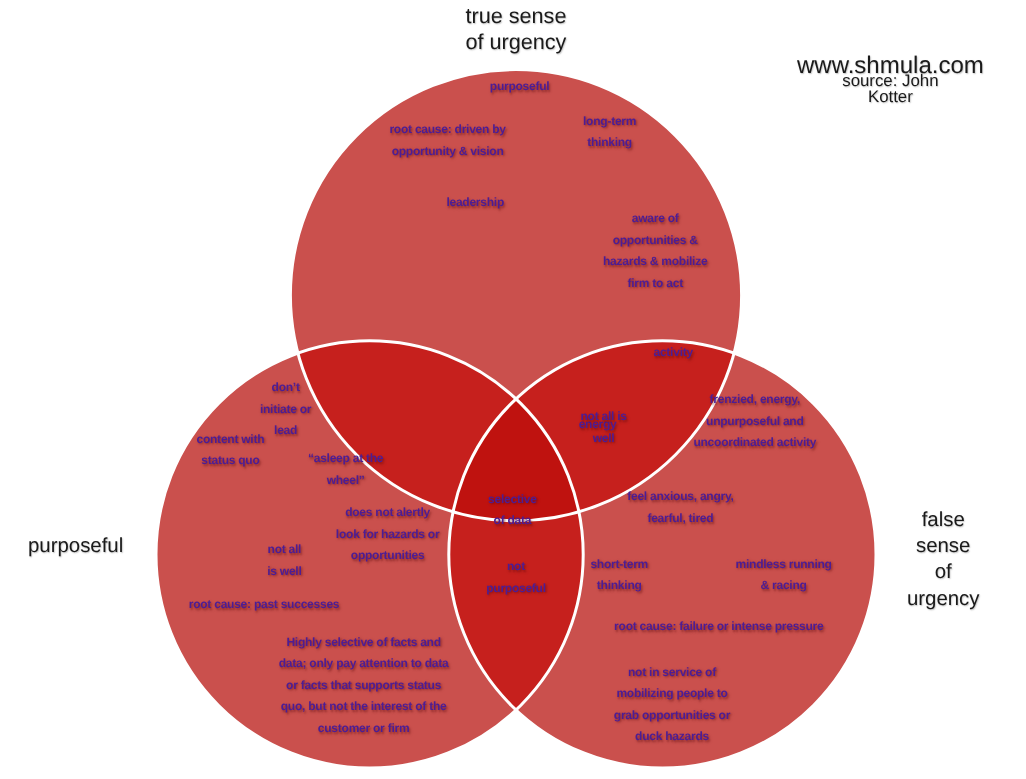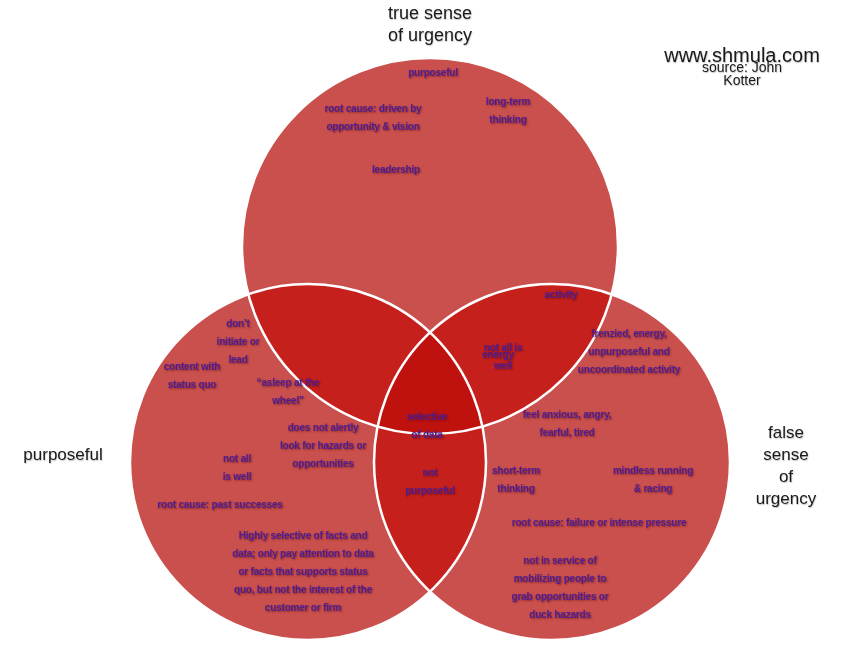--- a/index.html
+++ b/index.html
@@ -74,20 +74,24 @@
 of urgency</div>
   <div class="black-label site-label" style="left:742px;top:55px;">www.shmula.com</div>
   <div class="black-label source-label" style="left:742px;top:74px;">source: John Kotter</div>
 
   <div class="vtext" style="left:433px;top:73px;">purposeful</div>
   <div class="vtext" style="left:373px;top:118px;">root cause: driven by
 opportunity &amp; vision</div>
   <div class="vtext" style="left:508px;top:111px;">long-term
 thinking</div>
   <div class="vtext" style="left:396px;top:170px;">leadership</div>
+  <div class="vtext" style="left:546px;top:210px;">aware of
+opportunities &amp;
+hazards &amp; mobilize
+firm to act</div>
 
   <div class="vtext" style="left:238px;top:342px;">don’t
 initiate or
 lead</div>
   <div class="vtext" style="left:192px;top:376px;">content with
 status quo</div>
   <div class="vtext" style="left:288px;top:392px;">“asleep at the
 wheel”</div>
   <div class="vtext" style="left:237px;top:468px;">not all
 is well</div>

